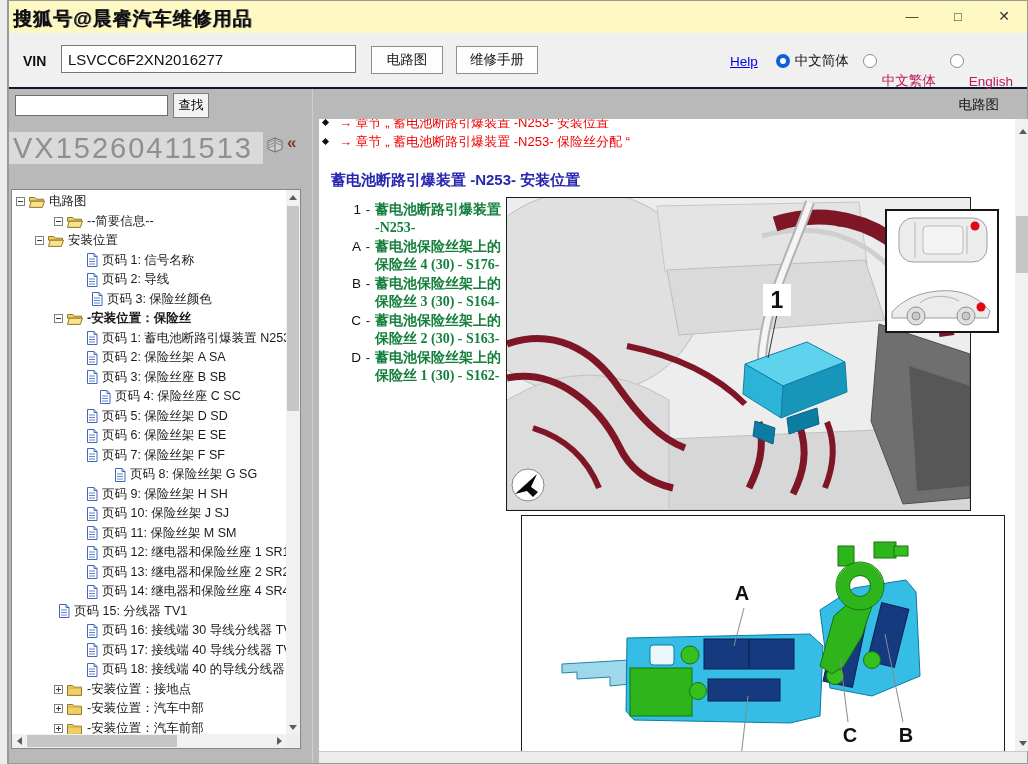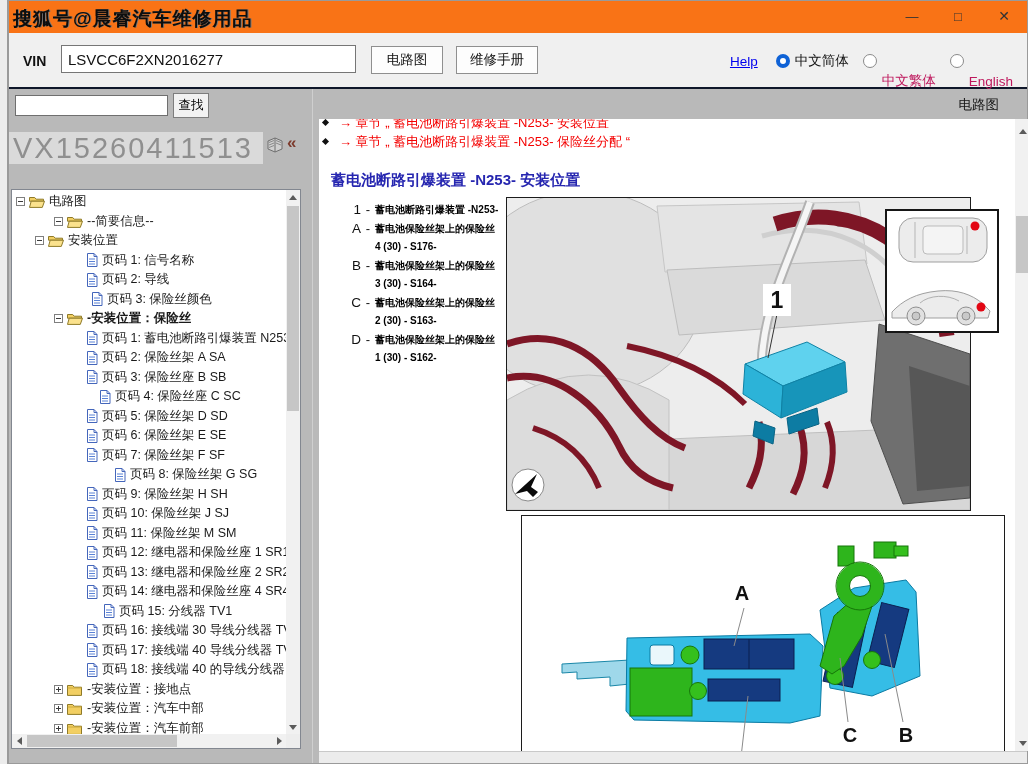--- a/index.html
+++ b/index.html
@@ -8,21 +8,21 @@
   .screen { position:relative; width:1028px; height:764px; background:#f0f0f0; }
 
   
   .edge-strip { position:absolute; left:0; top:0; width:8px; height:764px;
                 background:#ececec; border-right:1px solid #9a9a9a; }
 
   .window { position:absolute; left:8px; top:0; width:1020px; height:764px;
             background:#fff; border:1px solid #9a9a9a; }
 
   
-  .titlebar { position:absolute; left:0; top:0; right:0; height:32px; background:#f97316; }
+  .titlebar { position:absolute; left:0; top:0; right:0; height:32px; background:#fef9c3; }
   .wm-title { position:absolute; left:4px; top:5px; font-size:19px; font-weight:bold;
               color:#0d0d0d; letter-spacing:1px; text-shadow:1px 0 0 #777; white-space:nowrap; }
   .win-controls { position:absolute; right:0; top:0; height:32px; display:flex; }
   .wc { width:46px; height:30px; display:flex; align-items:center; justify-content:center;
         color:#333; font-size:13px; cursor:default; }
   .wc.close { font-size:14px; }
 
   
   .toolbar { position:absolute; left:0; top:32px; right:0; height:56px; background:#f0f0f0;
              border-bottom:2px solid #0f172a; }
@@ -98,21 +98,21 @@
   .links { margin-top:-6px; padding-left:4px; }
   .rlink { display:flex; align-items:center; height:19px; cursor:pointer; }
   .diamond { width:5px; height:5px; background:#111; transform:rotate(45deg); flex:none; margin-right:11px; }
   .rtext { color:#f40000; font-size:13px; white-space:nowrap; }
   .doc-title { position:absolute; left:12px; top:52px; color:#2626b0; font-size:15px;
                font-weight:bold; white-space:nowrap; }
   .legend { position:absolute; left:26px; top:82px; width:158px; }
   .leg { display:flex; margin-bottom:1px; }
   .lkey { width:16px; text-align:right; font-size:13.5px; color:#111; flex:none; line-height:18px; }
   .ldash { width:14px; text-align:center; font-size:13px; color:#111; flex:none; line-height:18px; }
-  .ltext { font-size:10px; font-weight:bold; color:#000000; line-height:18px; width:128px; }
+  .ltext { font-size:14px; font-weight:bold; color:#15803d; line-height:18px; width:128px;font-family:Liberation Serif, serif; }
 
   .illu1 { position:absolute; left:187px; top:78px; width:465px; height:314px;
            border:1px solid #1c1c1c; background:#ededed; }
   .inset { position:absolute; left:566px; top:90px; width:114px; height:124px;
            border:2px solid #161616; background:#fff; }
   .illu2 { position:absolute; left:202px; top:396px; width:484px; height:260px;
            border:1px solid #1c1c1c; border-bottom:none; background:#fff; }
 
   .content-vscroll { position:absolute; left:696px; top:30px; width:16px; bottom:12px; background:#f1f1f1; }
   .cv-btn { position:absolute; width:16px; height:16px; display:flex; align-items:center; justify-content:center; background:#f1f1f1; }
@@ -432,21 +432,21 @@
                   <svg width="12" height="14" viewBox="0 0 12 14">
                     <path d="M1.5,0.5 h6.5 l3,3 v10 h-9.5 z" fill="#fff" stroke="#4466bb"></path>
                     <path d="M8,0.5 v3 h3" fill="none" stroke="#4466bb"></path>
                     <line x1="3" y1="6" x2="9" y2="6" stroke="#5a82d6"></line>
                     <line x1="3" y1="8.5" x2="9" y2="8.5" stroke="#5a82d6"></line>
                     <line x1="3" y1="11" x2="9" y2="11" stroke="#5a82d6"></line>
                   </svg>
                 </span>
                 <span class="tlabel">页码 14: 继电器和保险丝座 4 SR4</span>
               </div>
-              <div class="trow" style="padding-left: 78px;">
+              <div class="trow" style="padding-left: 33px;">
                 <span class="expsp"></span>
                 <span class="ticon">
                   <svg width="12" height="14" viewBox="0 0 12 14">
                     <path d="M1.5,0.5 h6.5 l3,3 v10 h-9.5 z" fill="#fff" stroke="#4466bb"></path>
                     <path d="M8,0.5 v3 h3" fill="none" stroke="#4466bb"></path>
                     <line x1="3" y1="6" x2="9" y2="6" stroke="#5a82d6"></line>
                     <line x1="3" y1="8.5" x2="9" y2="8.5" stroke="#5a82d6"></line>
                     <line x1="3" y1="11" x2="9" y2="11" stroke="#5a82d6"></line>
                   </svg>
                 </span>

